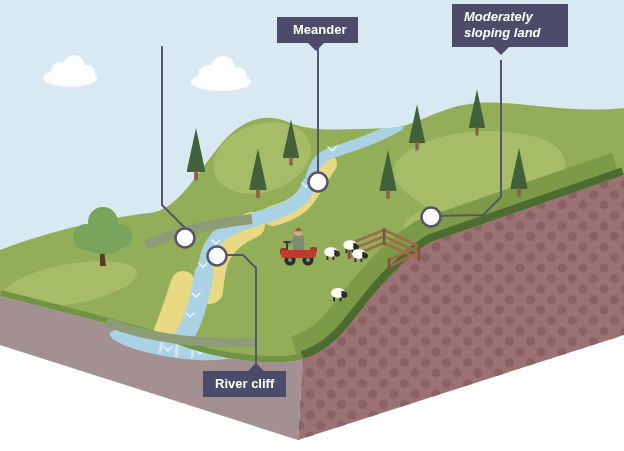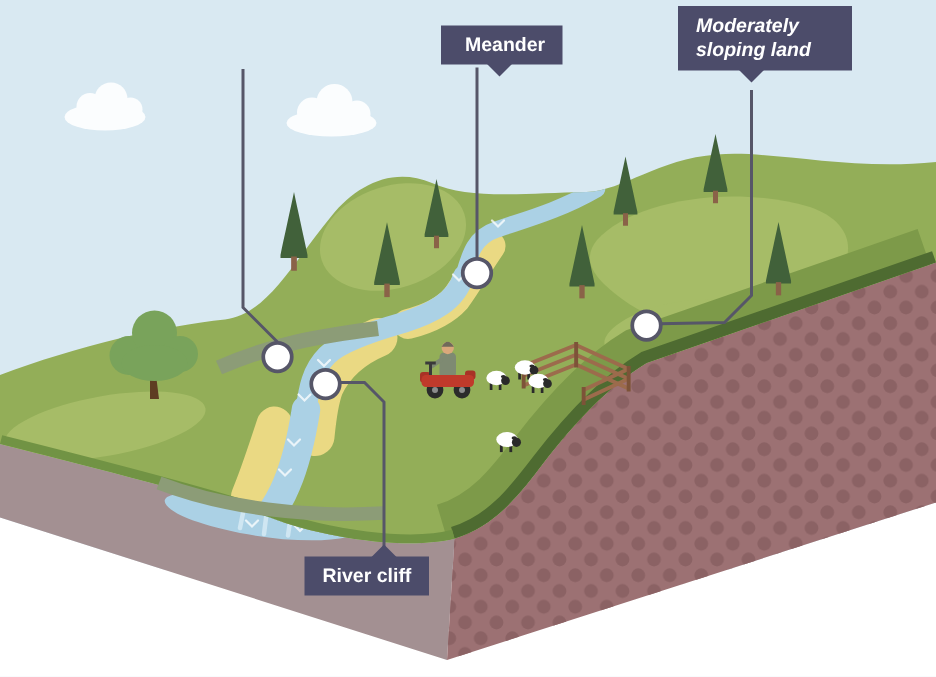--- a/index.html
+++ b/index.html
@@ -33,21 +33,21 @@
   .fence-post{fill:var(--fence_dark);}
   .line{stroke:var(--line);stroke-width:2;fill:none;}
   .marker{fill:#ffffff;stroke:var(--line);stroke-width:2.5;}
   .callout{position:absolute;background:var(--label_bg);color:var(--label_text);
     font-weight:bold;font-size:13px;line-height:1.25;padding:5px 12px;z-index:5;}
   .callout .tri{position:absolute;width:0;height:0;
     border-left:9px solid transparent;border-right:9px solid transparent;}
   .tri-down{bottom:-8px;border-top:9px solid var(--label_bg);}
   .tri-up{top:-8px;border-bottom:9px solid var(--label_bg);}
   #lbl-river-cliff{left:88px;top:18px;}
-  #lbl-meander{left:294px;top:17px;padding-left:16px;}
+  #lbl-meander{left:277px;top:17px;padding-left:16px;}
   #lbl-moderate{left:452px;top:4px;width:92px;font-style:italic;}
   #lbl-river-beach{left:203px;top:371px;}
 </style>
 </head>
 <body>
 
 <div id="stage">
 
 <svg width="624" height="451" viewBox="0 0 624 451">
   <defs>

